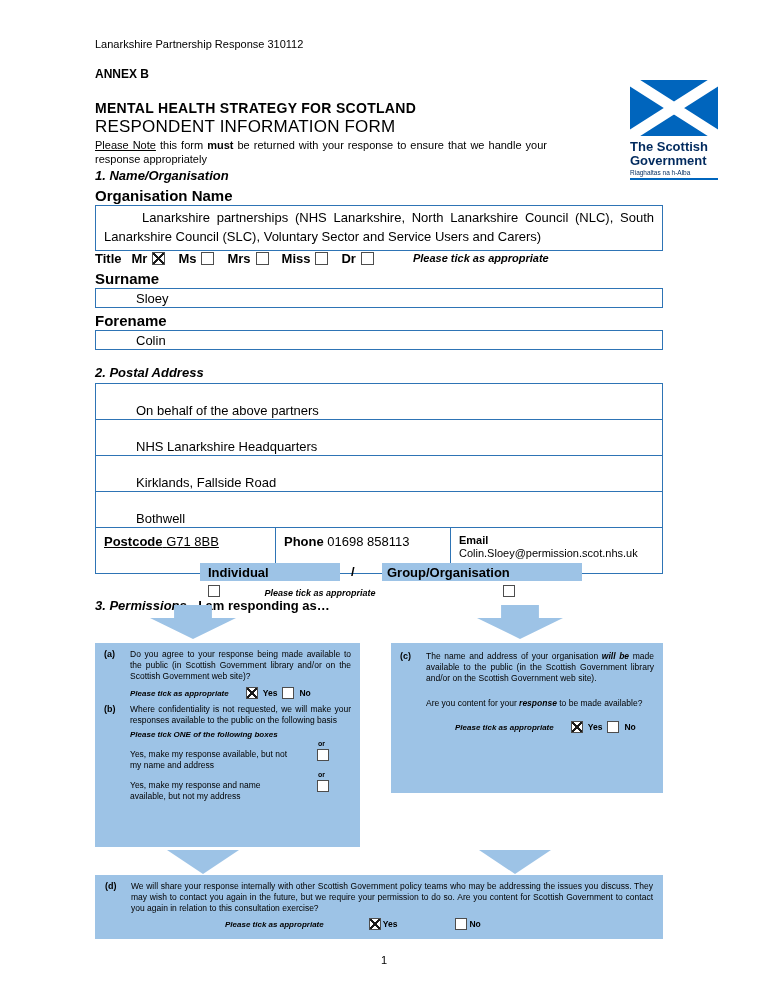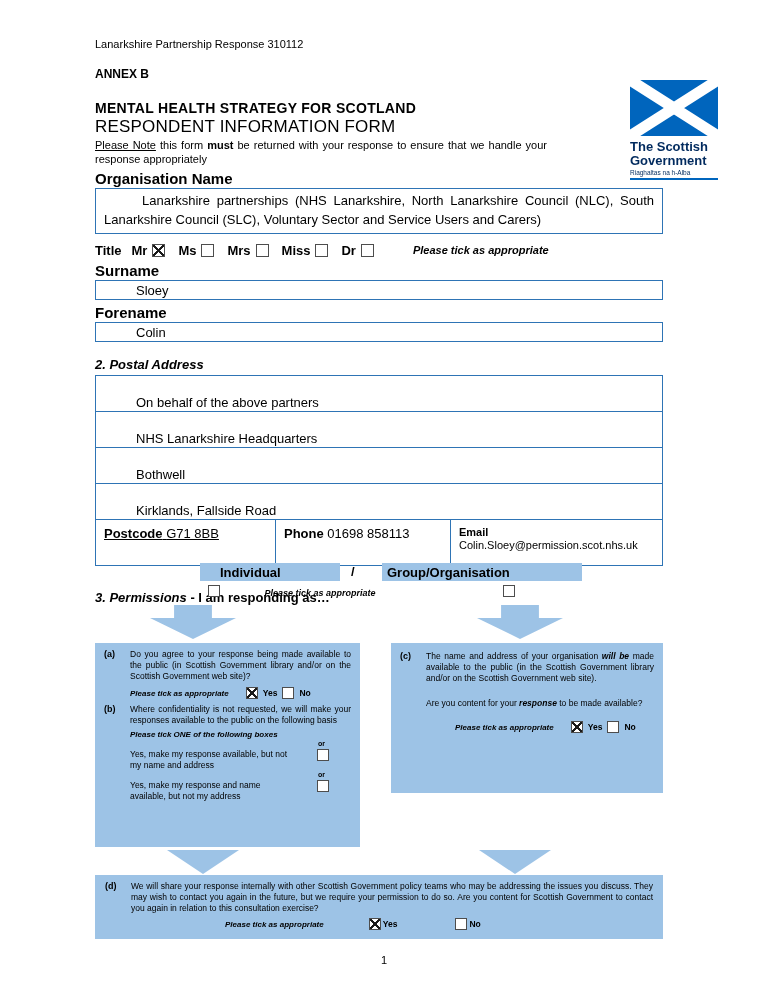--- a/index.html
+++ b/index.html
@@ -21,21 +21,21 @@
   .h-sec { font-size:13px; margin-top:2px; }
   .h2m { margin-top:15px; }
   .h3m { margin-top:24px; }
   .small-label { font-size:15px; font-weight:bold; margin-top:4px; }
 
   .org-box { border:1px solid #2E74B5; margin-top:1px; padding:3px 8px;
     font-size:13px; line-height:1.45; text-align:justify; text-indent:38px; }
   .input-box { border:1px solid #2E74B5; margin-top:1px; padding:1px 8px 1px 40px;
     font-size:13px; height:20px; line-height:17px; }
 
-  .title-row { display:flex; align-items:center; margin-top:9px; font-size:13px; }
+  .title-row { display:flex; align-items:center; font-size:13px; }
   .t-lab { margin-right:10px; }
   .t-opt { display:flex; align-items:center; margin-right:13px; }
   .t-opt .cb { margin-left:5px; }
   .tick-note { font-weight:bold; font-style:italic; font-size:11px; margin-left:26px; }
 
   .cb { display:inline-block; background:#fff; border:1px solid #4d4d4d; flex:none; }
   .cb13 { width:13px; height:13px; }
   .cb12 { width:12px; height:12px; }
   .cb11 { width:12px; height:12px; }
   .cb.checked {
@@ -55,21 +55,21 @@
 
   .logo { position:absolute; left:630px; top:80px; width:92px; }
   .saltire { display:block; width:88px; height:56px; }
   .logo-line { font-weight:bold; font-size:13px; line-height:1.08; color:#012A5E; }
   .saltire + .logo-line { margin-top:4px; }
   .logo-gaelic { font-size:6.5px; color:#012A5E; margin-top:1px; width:88px;
     border-bottom:2px solid #0065BD; padding-bottom:2px; }
 
   .flow { position:absolute; left:95px; top:563px; width:568px; height:378px; font-size:8.5px; }
   .band { position:absolute; top:0; height:18px; background:#9DC3E6; display:flex; align-items:center; font-size:13px; }
-  .band-l { left:105px; width:140px; padding-left:20px; }
+  .band-l { left:105px; width:140px; padding-left:8px; }
   .band-r { left:287px; width:200px; padding-left:5px; }
   .slash { position:absolute; left:256px; top:1px; font-size:13px; font-weight:bold; }
   .cb-ind { position:absolute; left:113px; top:22px; }
   .cb-grp { position:absolute; left:408px; top:22px; }
   .flow-ticknote { position:absolute; left:130px; top:25px; width:190px; text-align:center;
     font-weight:bold; font-style:italic; font-size:9px; }
 
   .blockarrow { position:absolute; background:#9DC3E6; width:86px; height:34px;
     clip-path:polygon(28% 0, 72% 0, 72% 38%, 100% 38%, 50% 100%, 0 38%, 28% 38%); }
   .arr-tl { left:55px; top:42px; }
@@ -123,20 +123,21 @@
     <div class="logo-line">Government</div>
     <div class="logo-gaelic">Riaghaltas na h-Alba</div>
   </div>
 
   <div class="annex">ANNEX B</div>
   <div class="title1">MENTAL HEALTH STRATEGY FOR SCOTLAND</div>
   <div class="title2">RESPONDENT INFORMATION FORM</div>
 
   <p class="note"><span class="u">Please Note</span><span> this form </span><span class="b">must</span><span> be returned with your response to ensure that we handle your response appropriately</span></p>
 
+  <div class="h-sec"><span class="bi">1. Name/Organisation</span></div>
 
   <div class="small-label">Organisation Name</div>
   <div class="org-box">Lanarkshire partnerships (NHS Lanarkshire, North Lanarkshire Council (NLC), South Lanarkshire Council (SLC), Voluntary Sector and Service Users and Carers)</div>
 
   <div class="title-row">
     <span class="b t-lab">Title</span>
     <span class="t-opt">
         <span class="b">Mr</span>
         <span class="cb cb13 checked"></span>
       </span>
@@ -169,24 +170,24 @@
 
   <table class="addr">
     <tbody>
         <tr>
           <td colspan="3" class="addr-line">On behalf of the above partners</td>
         </tr>
     <tr>
           <td colspan="3" class="addr-line">NHS Lanarkshire Headquarters</td>
         </tr>
     <tr>
+          <td colspan="3" class="addr-line">Kirklands, Fallside Road</td>
+        </tr>
+    <tr>
           <td colspan="3" class="addr-line">Bothwell</td>
-        </tr>
-    <tr>
-          <td colspan="3" class="addr-line">Kirklands, Fallside Road</td>
         </tr>
     <tr class="contact">
       <td class="pc"><span class="b">Postcode</span> <span>G71 8BB</span></td>
       <td class="ph"><span class="b">Phone</span> <span>01698 858113</span></td>
       <td class="em">
             <div class="b">Email</div>
             <div>Colin.Sloey@permission.scot.nhs.uk</div>
           </td>
     </tr>
   </tbody>

